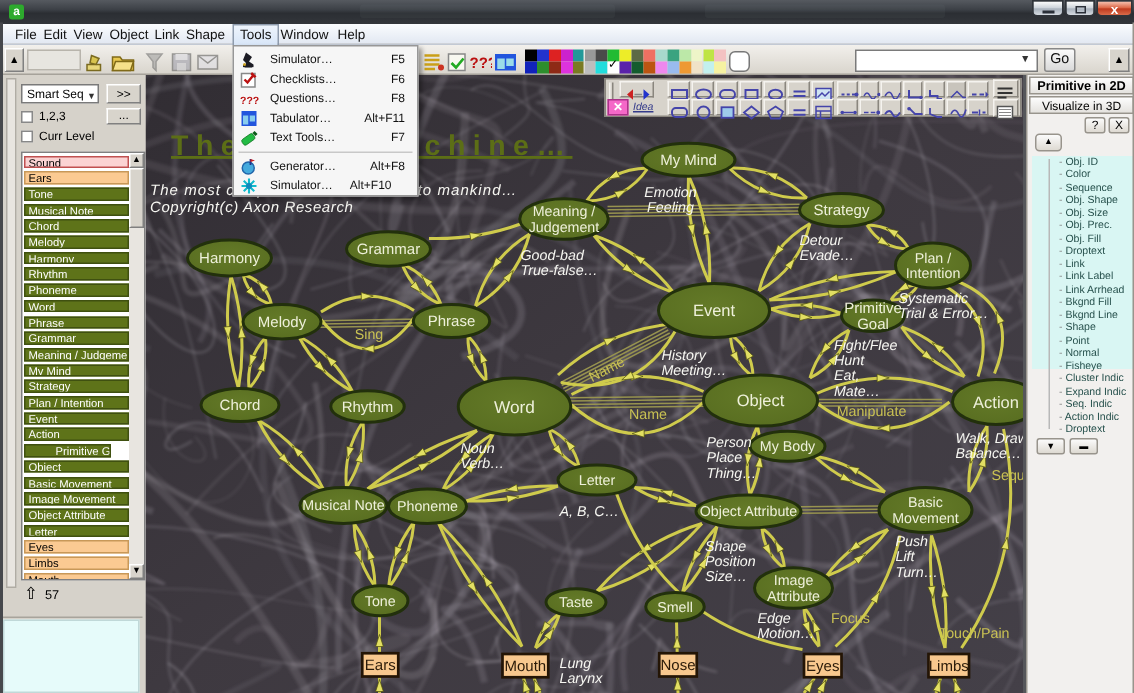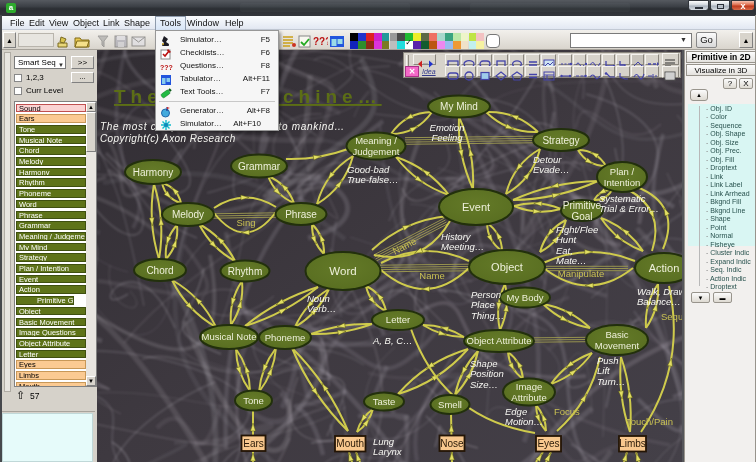--- a/index.html
+++ b/index.html
@@ -137,21 +137,21 @@
 <div style="position:absolute;left:1px;top:119.2px;width:70px;height:8.7px;background:#5e7319;border:1px solid #3f5010;color:#fff;font-size:7.5px;line-height:8.5px;padding-left:2px;overflow:hidden;white-space:nowrap">Grammar</div>
 <div style="position:absolute;left:1px;top:129.9px;width:70px;height:8.7px;background:#5e7319;border:1px solid #3f5010;color:#fff;font-size:7.5px;line-height:8.5px;padding-left:2px;overflow:hidden;white-space:nowrap">Meaning / Judgement</div>
 <div style="position:absolute;left:1px;top:140.6px;width:70px;height:8.7px;background:#5e7319;border:1px solid #3f5010;color:#fff;font-size:7.5px;line-height:8.5px;padding-left:2px;overflow:hidden;white-space:nowrap">My Mind</div>
 <div style="position:absolute;left:1px;top:151.3px;width:70px;height:8.7px;background:#5e7319;border:1px solid #3f5010;color:#fff;font-size:7.5px;line-height:8.5px;padding-left:2px;overflow:hidden;white-space:nowrap">Strategy</div>
 <div style="position:absolute;left:1px;top:162.0px;width:70px;height:8.7px;background:#5e7319;border:1px solid #3f5010;color:#fff;font-size:7.5px;line-height:8.5px;padding-left:2px;overflow:hidden;white-space:nowrap">Plan / Intention</div>
 <div style="position:absolute;left:1px;top:172.7px;width:70px;height:8.7px;background:#5e7319;border:1px solid #3f5010;color:#fff;font-size:7.5px;line-height:8.5px;padding-left:2px;overflow:hidden;white-space:nowrap">Event</div>
 <div style="position:absolute;left:1px;top:183.4px;width:70px;height:8.7px;background:#5e7319;border:1px solid #3f5010;color:#fff;font-size:7.5px;line-height:8.5px;padding-left:2px;overflow:hidden;white-space:nowrap">Action</div>
 <div style="position:absolute;left:1px;top:194.1px;width:58px;height:8.7px;background:#5e7319;border:1px solid #3f5010;color:#fff;font-size:7.5px;line-height:8.5px;padding-left:20px;overflow:hidden;white-space:nowrap">Primitive Goal</div>
 <div style="position:absolute;left:1px;top:204.8px;width:70px;height:8.7px;background:#5e7319;border:1px solid #3f5010;color:#fff;font-size:7.5px;line-height:8.5px;padding-left:2px;overflow:hidden;white-space:nowrap">Object</div>
 <div style="position:absolute;left:1px;top:215.5px;width:70px;height:8.7px;background:#5e7319;border:1px solid #3f5010;color:#fff;font-size:7.5px;line-height:8.5px;padding-left:2px;overflow:hidden;white-space:nowrap">Basic Movement</div>
-<div style="position:absolute;left:1px;top:226.2px;width:70px;height:8.7px;background:#5e7319;border:1px solid #3f5010;color:#fff;font-size:7.5px;line-height:8.5px;padding-left:2px;overflow:hidden;white-space:nowrap">Image Questions</div>
+<div style="position:absolute;left:1px;top:226.2px;width:70px;height:8.7px;background:#5e7319;border:1px solid #3f5010;color:#fff;font-size:7.5px;line-height:8.5px;padding-left:2px;overflow:hidden;white-space:nowrap">Image Movement</div>
 <div style="position:absolute;left:1px;top:236.9px;width:70px;height:8.7px;background:#5e7319;border:1px solid #3f5010;color:#fff;font-size:7.5px;line-height:8.5px;padding-left:2px;overflow:hidden;white-space:nowrap">Object Attribute</div>
 <div style="position:absolute;left:1px;top:247.6px;width:70px;height:8.7px;background:#5e7319;border:1px solid #3f5010;color:#fff;font-size:7.5px;line-height:8.5px;padding-left:2px;overflow:hidden;white-space:nowrap">Letter</div>
 <div style="position:absolute;left:1px;top:258.3px;width:70px;height:8.7px;background:#fbca92;border:1px solid #c89858;color:#000;font-size:7.5px;line-height:8.5px;padding-left:2px;overflow:hidden;white-space:nowrap">Eyes</div>
 <div style="position:absolute;left:1px;top:269.0px;width:70px;height:8.7px;background:#fbca92;border:1px solid #c89858;color:#000;font-size:7.5px;line-height:8.5px;padding-left:2px;overflow:hidden;white-space:nowrap">Limbs</div>
 <div style="position:absolute;left:1px;top:279.7px;width:70px;height:8.7px;background:#fbca92;border:1px solid #c89858;color:#000;font-size:7.5px;line-height:8.5px;padding-left:2px;overflow:hidden;white-space:nowrap">Mouth</div>
     <div style="position:absolute;right:0;top:0;width:10px;height:284px;background:#e8e5e0"></div>
     <div class="b3" style="position:absolute;right:0;top:0;width:10px;height:10px;background:#d8d4cc;font-size:6px;text-align:center;line-height:9px">▲</div>
     <div class="b3" style="position:absolute;right:0;bottom:0;width:10px;height:10px;background:#d8d4cc;font-size:6px;text-align:center;line-height:9px">▼</div>
     <div class="b3" style="position:absolute;right:0;top:10px;width:10px;height:40px;background:#d8d4cc"></div>
   </div>

